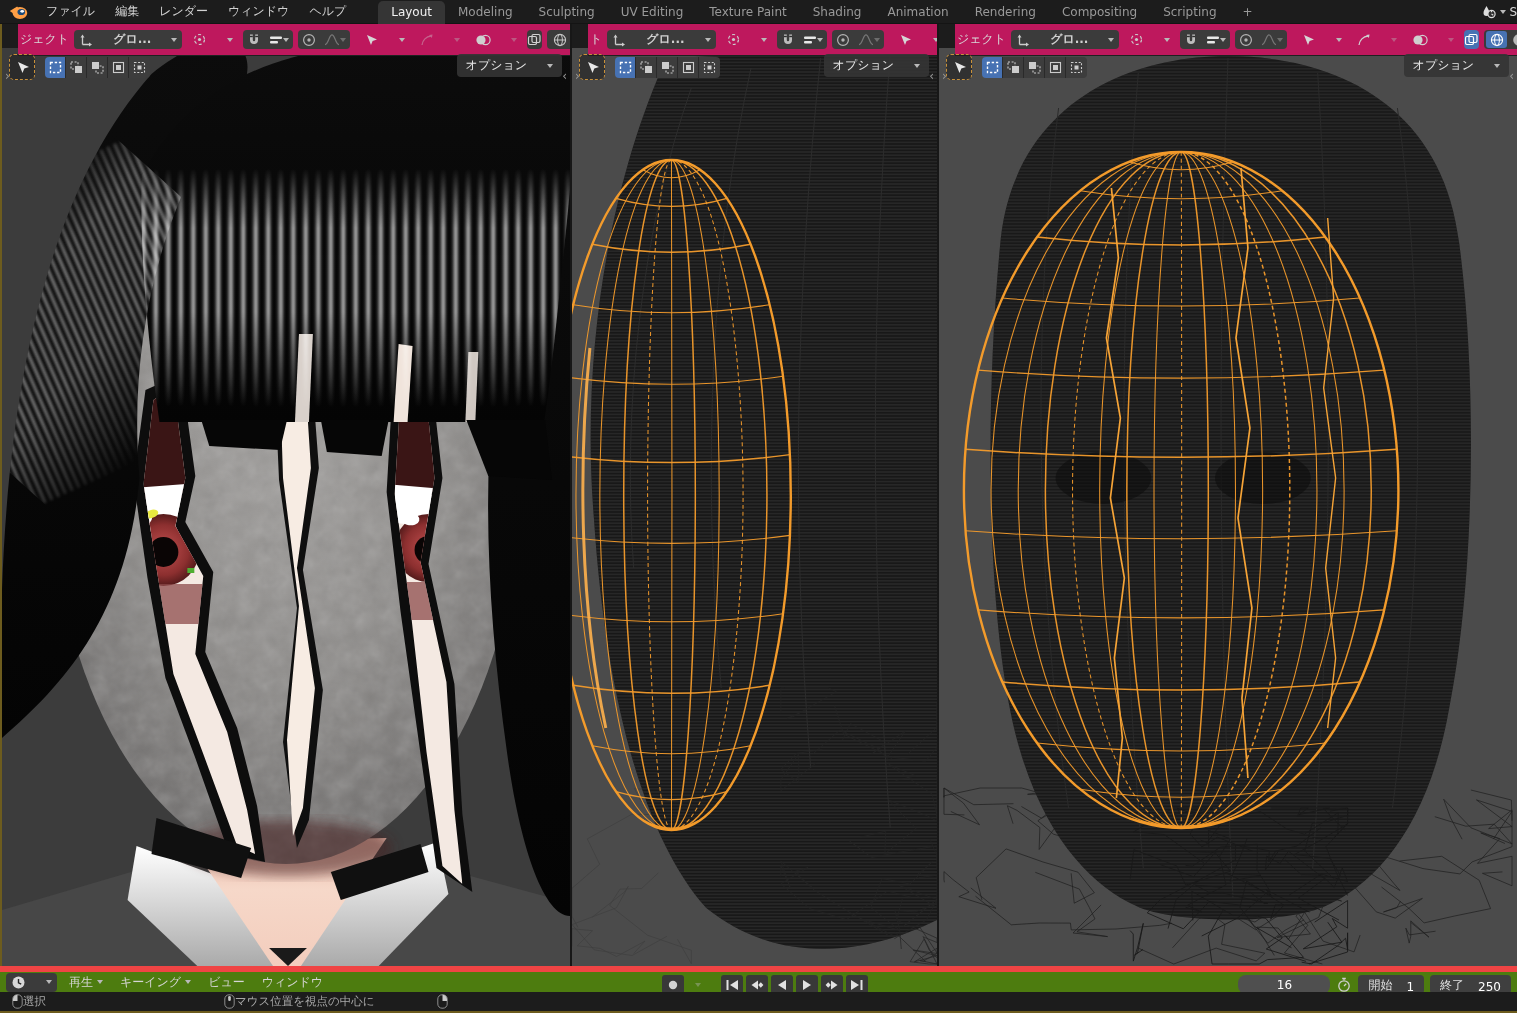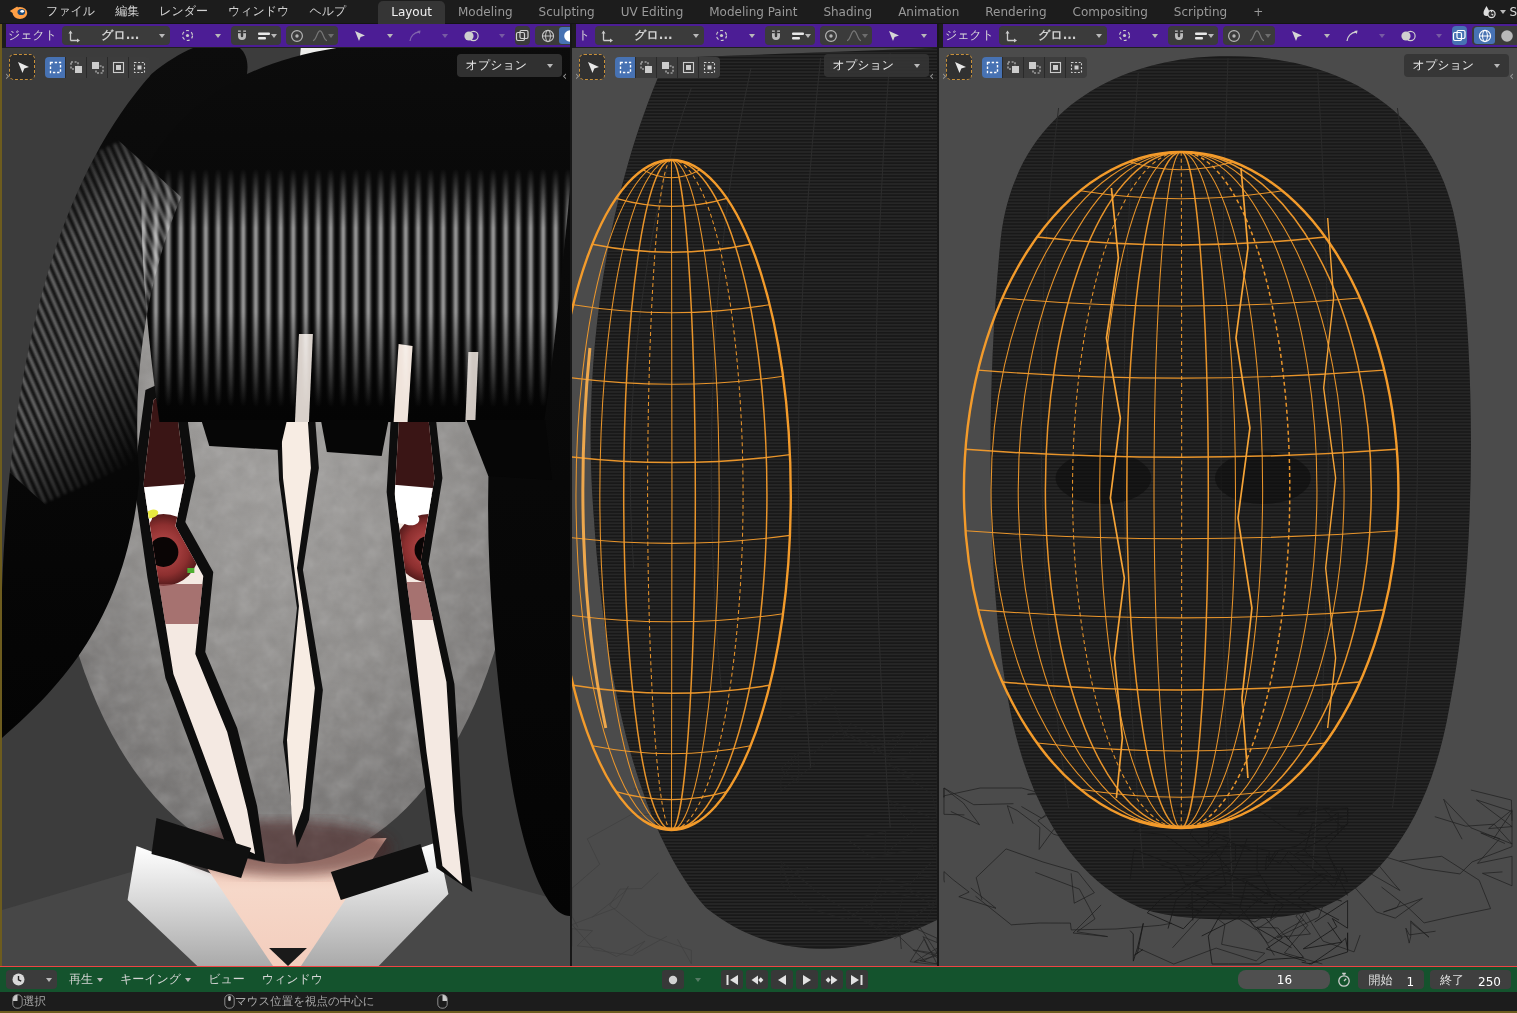--- a/index.html
+++ b/index.html
@@ -14,21 +14,21 @@
   .tabs{display:flex;align-items:flex-end;height:24px;margin-left:22px;}
   .tab{padding:4px 13px 5px;color:#999;border-radius:5px 5px 0 0;}
   .tab.active{background:#353535;color:#f1f1f1;}
   .scene-chip{margin-left:auto;display:flex;align-items:center;gap:3px;padding-right:0;}
   .scene-chip .s-label{color:#d8d8d8;}
   
   .vp{position:absolute;top:24px;height:942px;overflow:hidden;}
   .vp-left{left:0;width:570px;border-left:2px solid #6d5c1e;}
   .vp-mid{left:570px;width:367px;border-left:2px solid #171717;}
   .vp-right{left:937px;width:580px;border-left:2px solid #171717;}
-  .vp-header{position:absolute;left:4px;top:0;right:0;height:24px;background:#4c1d95;
+  .vp-header{position:absolute;left:16px;top:0;right:0;height:32px;background:#be185d;
              border-bottom:1px solid #202020;display:flex;align-items:center;gap:5px;
              padding:0 5px 0 2px;white-space:nowrap;overflow:hidden;z-index:5;}
   .mode-txt{color:#d8d8d8;flex:none;}
   .pill{display:inline-flex;align-items:center;gap:20px;background:#3b3b3b;border-radius:4px;
         height:19px;padding:0 5px;flex:none;font-weight:bold;}
   .pill.plain{background:transparent;}
   .grp{display:inline-flex;flex:none;background:#3b3b3b;border-radius:4px;height:19px;align-items:center;}
   .grp .seg{display:inline-flex;align-items:center;height:19px;padding:0 4px;}
   .chev{width:0;height:0;border-left:3.5px solid transparent;border-right:3.5px solid transparent;
         border-top:4px solid #b9b9b9;display:inline-block;}
@@ -49,22 +49,22 @@
   .selmode{width:21px;height:21px;background:#3d3d3d;display:flex;align-items:center;justify-content:center;
            border-right:1px solid #2a2a2a;}
   .selmode:first-child{border-radius:4px 0 0 4px;}
   .selmode:last-child{border-radius:0 4px 4px 0;border-right:none;}
   .selmode.on{background:#4772b3;}
   .options-pill{position:absolute;right:8px;top:30px;z-index:6;display:flex;align-items:center;gap:20px;
                 background:rgba(52,52,52,.92);border-radius:4px;padding:3px 9px;color:#e6e6e6;}
   .region-arrow{position:absolute;top:46px;color:#9a9a9a;font-size:12px;z-index:6;line-height:1;}
   .region-arrow.l{left:3px;} .region-arrow.r{right:3px;}
   
-  .timeline{position:absolute;left:0;top:966px;width:100%;height:26px;background:#14532d;
-            border-top:1px solid #ef4444;display:flex;align-items:center;padding:0 6px;gap:7px;}
+  .timeline{position:absolute;left:0;top:966px;width:100%;height:26px;background:#4d7c0f;
+            border-top:6px solid #ef4444;display:flex;align-items:center;padding:0 6px;gap:7px;}
   .tl-left{display:flex;align-items:center;gap:7px;}
   .tl-menu{color:#d5d5d5;display:flex;align-items:center;gap:4px;padding:2px 5px;}
   .transport{position:absolute;left:662px;top:3px;display:flex;align-items:center;gap:3px;}
   .t-btn{width:22px;height:19px;background:#383838;border-radius:3px;display:flex;align-items:center;justify-content:center;}
   .t-btn.ghost{background:transparent;}
   .tl-right{position:absolute;right:6px;top:3px;display:flex;align-items:center;gap:6px;}
   .frame-field{width:92px;height:19px;background:#4f4f4f;border-radius:8px;color:#fff;
                display:flex;align-items:center;justify-content:center;}
   .range-pill{height:19px;background:#3f3f3f;border-radius:4px;display:flex;align-items:flex-end;
               gap:14px;padding:0 10px;color:#e0e0e0;}
@@ -89,21 +89,21 @@
     <div class="menu-item">ファイル</div>
     <div class="menu-item">編集</div>
     <div class="menu-item">レンダー</div>
     <div class="menu-item">ウィンドウ</div>
     <div class="menu-item">ヘルプ</div>
     <div class="tabs">
       <div class="tab active">Layout</div>
       <div class="tab">Modeling</div>
       <div class="tab">Sculpting</div>
       <div class="tab">UV Editing</div>
-      <div class="tab">Modeling Paint</div>
+      <div class="tab">Texture Paint</div>
       <div class="tab">Shading</div>
       <div class="tab">Animation</div>
       <div class="tab">Rendering</div>
       <div class="tab">Compositing</div>
       <div class="tab">Scripting</div>
       <div class="tab">+</div>
     </div>
     <div class="scene-chip">
       <svg class="ic" width="16" height="16" viewBox="0 0 16 16">
         <path d="M5.5 2 C7 5 8.5 6.5 8.5 9 A3 3 0 0 1 2.5 9 C2.5 6.5 4 5 5.5 2 Z" fill="#ddd"></path>

